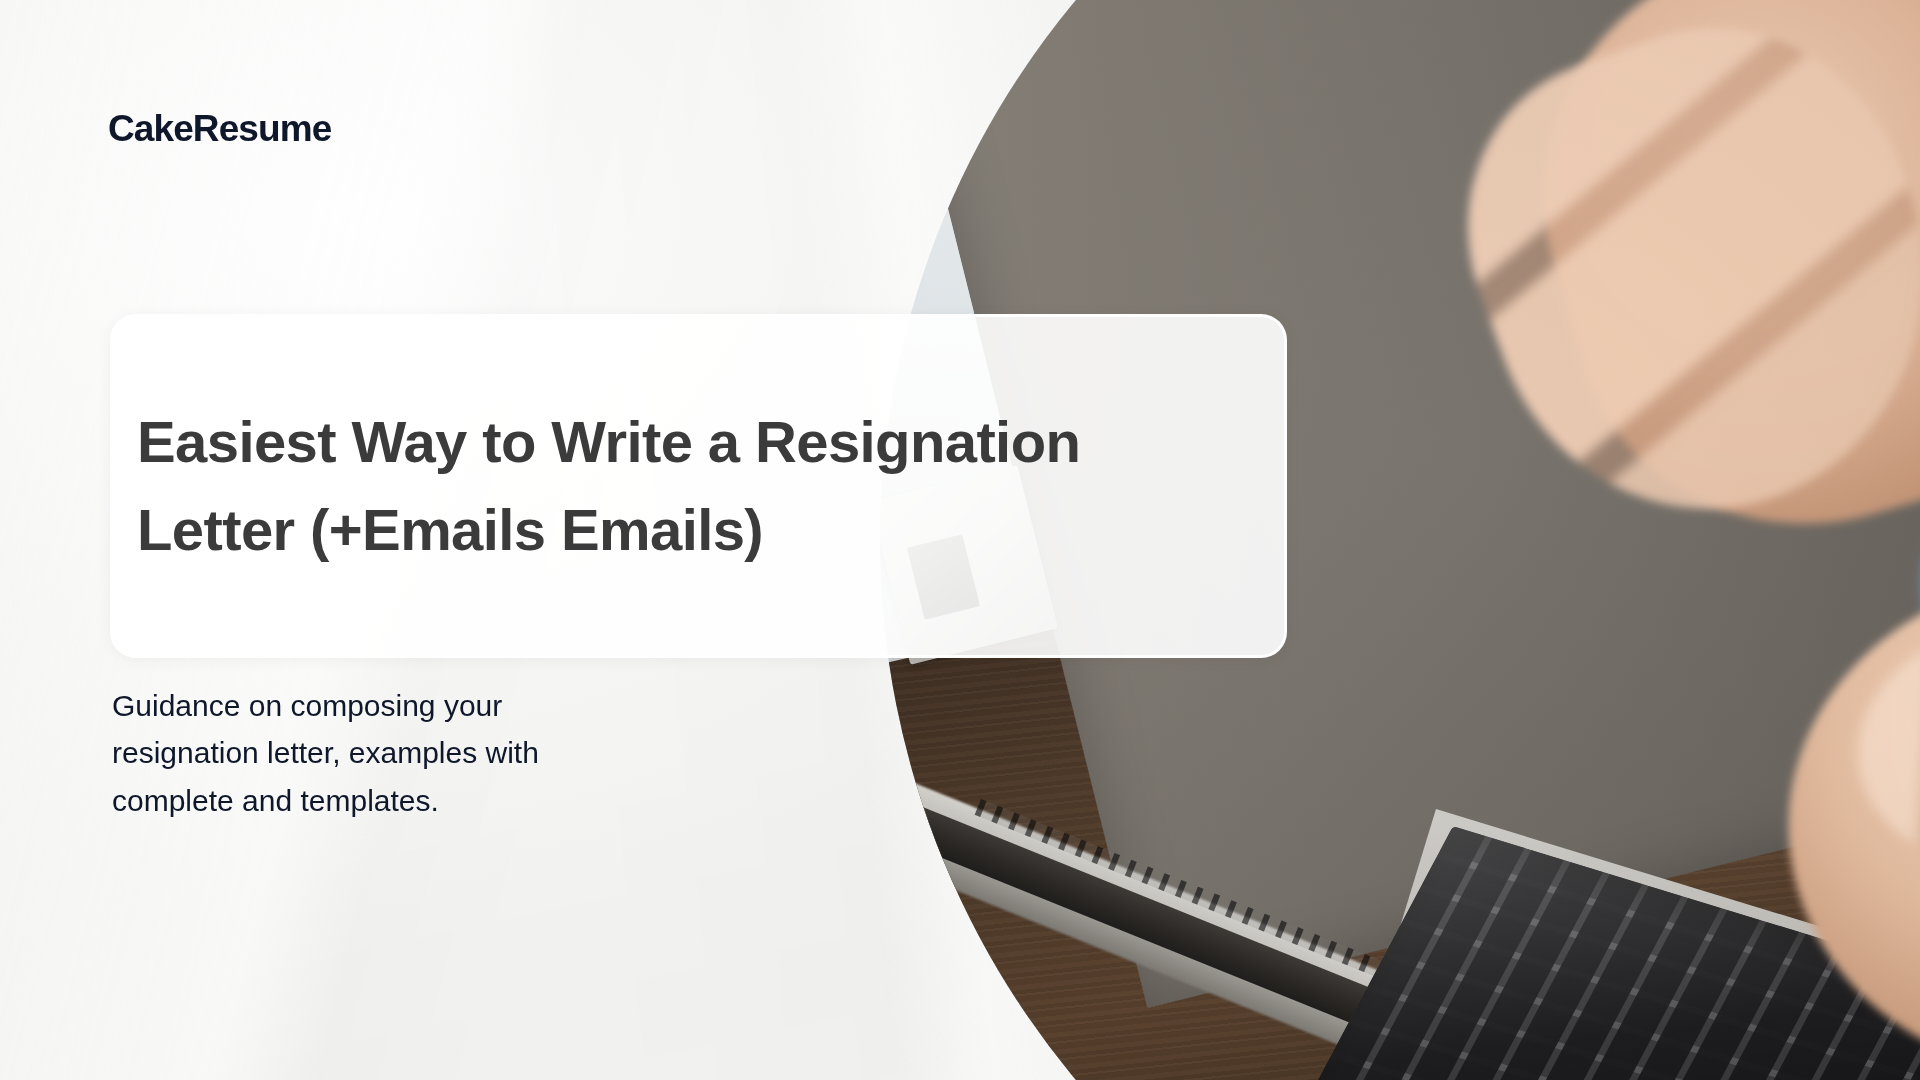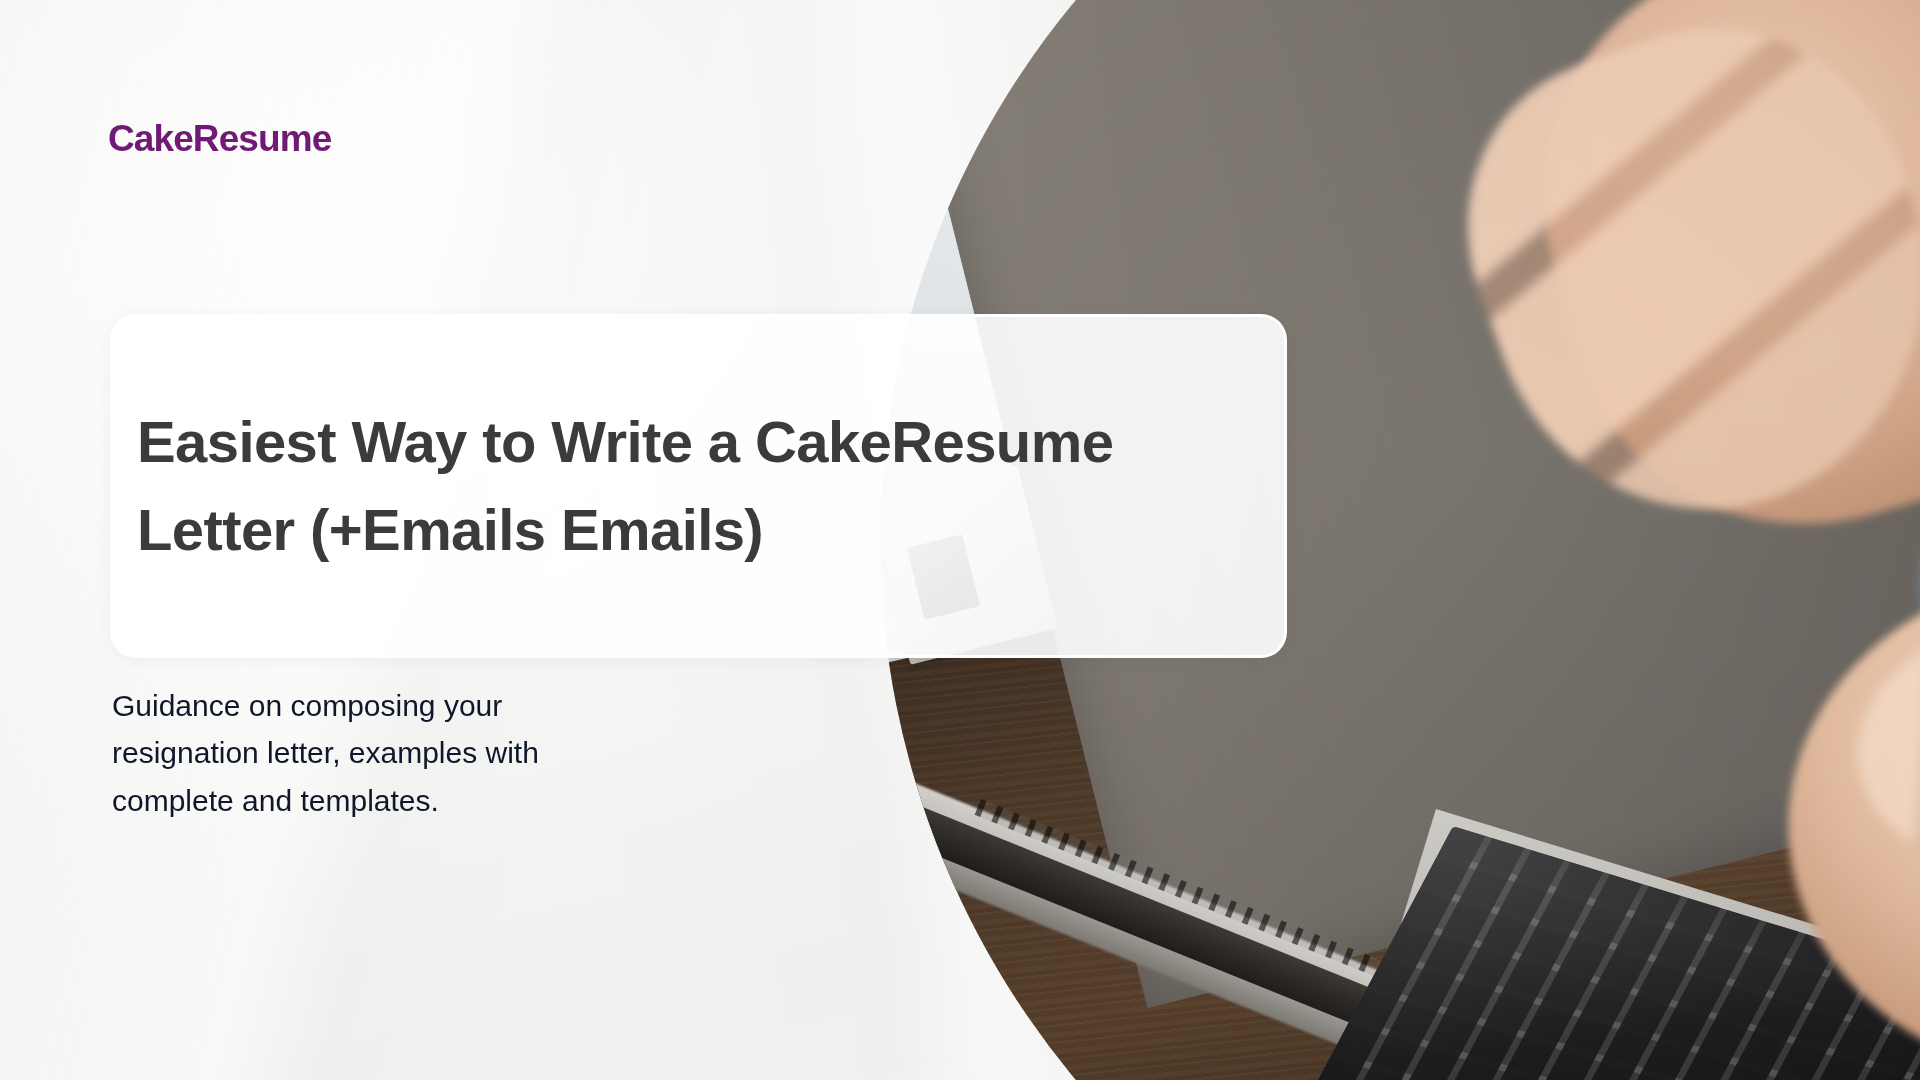--- a/index.html
+++ b/index.html
@@ -229,23 +229,23 @@
     font-size:58px;
     line-height:1.52;
     font-weight:700;
     letter-spacing:-.6px;
     color:#3b3b3b;
   }
   .headline .ln{ display:block; white-space:nowrap; }
 
   
   .logo{
-    position:absolute; left:108px; top:118px;
+    position:absolute; left:108px; top:108px;
     font-size:37px; font-weight:700; letter-spacing:-.9px;
-    color:#701a75;
+    color:#0f172a;
   }
 
   
   .subtitle{
     position:absolute; left:112px; top:682px;
     width:640px;
     font-size:30px; line-height:1.58; font-weight:400;
     color:#0f172a;
   }
   .subtitle .sl{ display:block; }
@@ -288,21 +288,21 @@
 
       <div class="ph-soft"></div>
     </div>
   </div>
 
   <div class="logo">CakeResume</div>
 
   <div class="card">
     <div class="card-text">
       <h1 class="headline">
-        <span class="ln">Easiest Way to Write a CakeResume</span>
+        <span class="ln">Easiest Way to Write a Resignation</span>
         <span class="ln">Letter (+Emails Emails)</span>
       </h1>
     </div>
   </div>
 
   <div class="subtitle">
     <span class="sl">Guidance on composing your</span>
     <span class="sl">resignation letter, examples with</span>
     <span class="sl">complete and templates.</span>
   </div>

